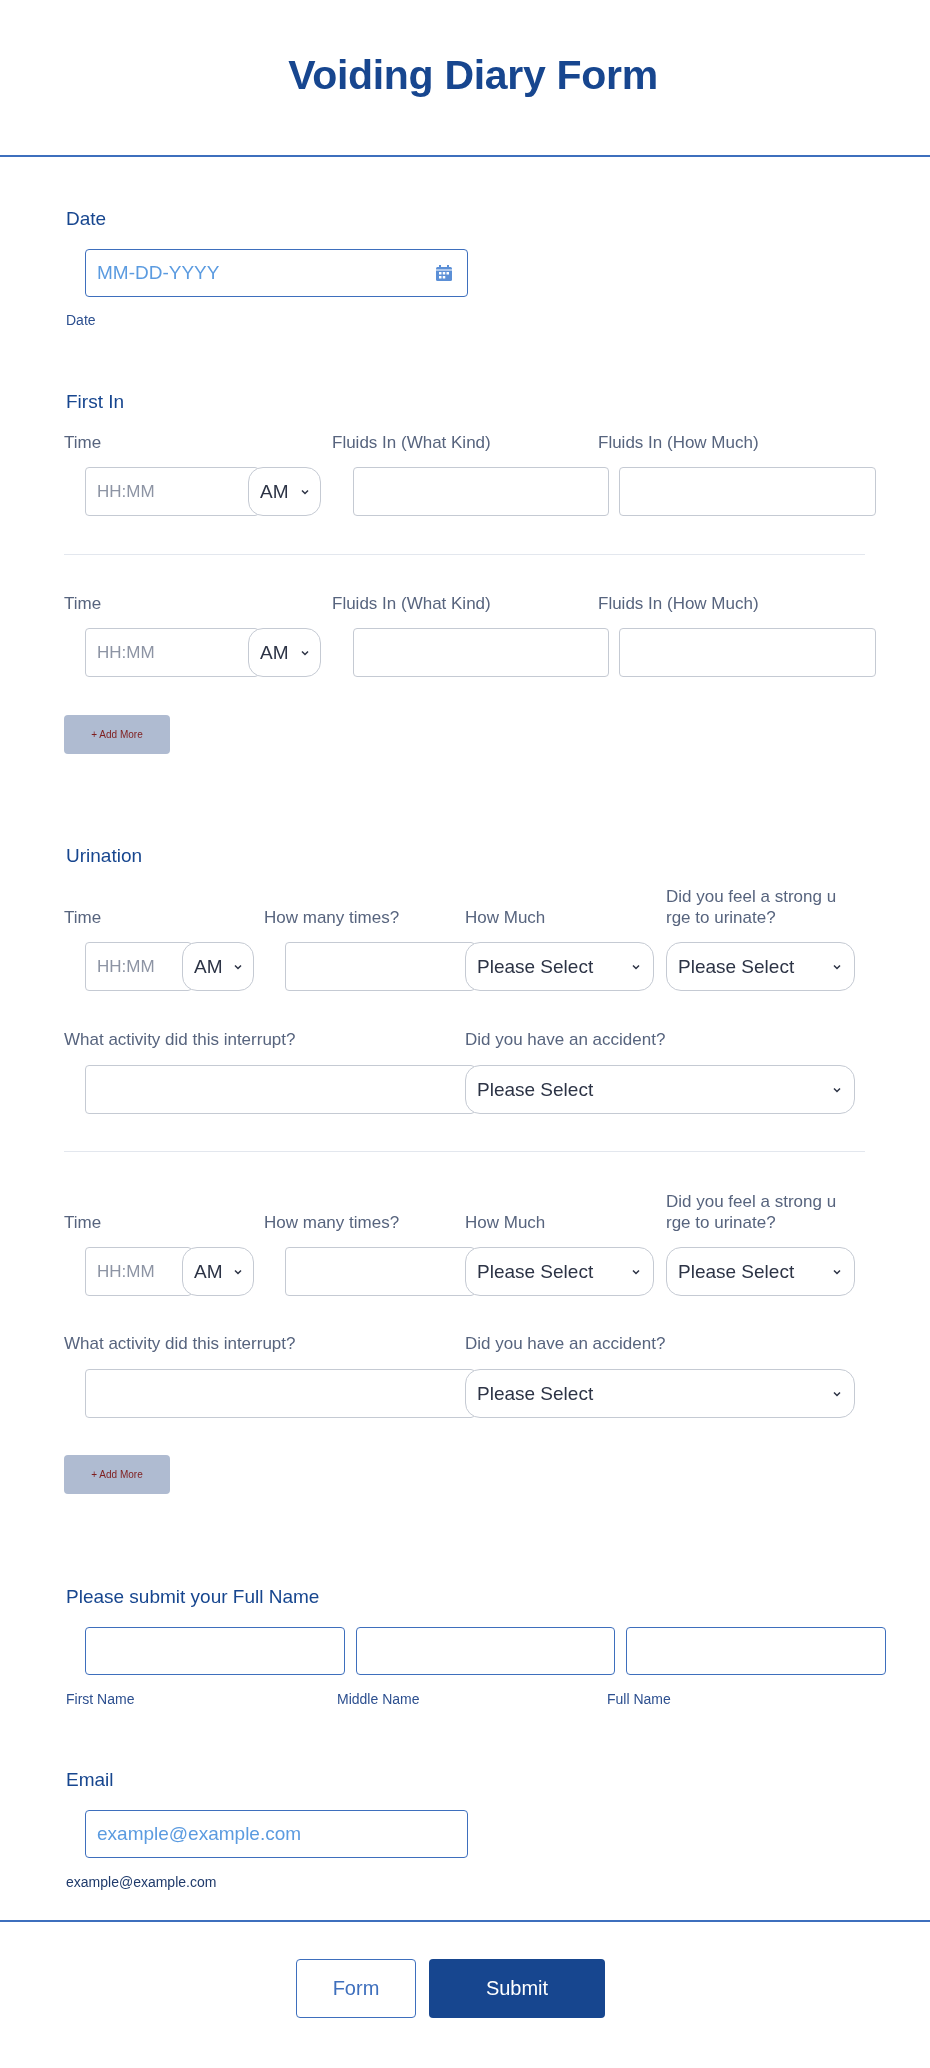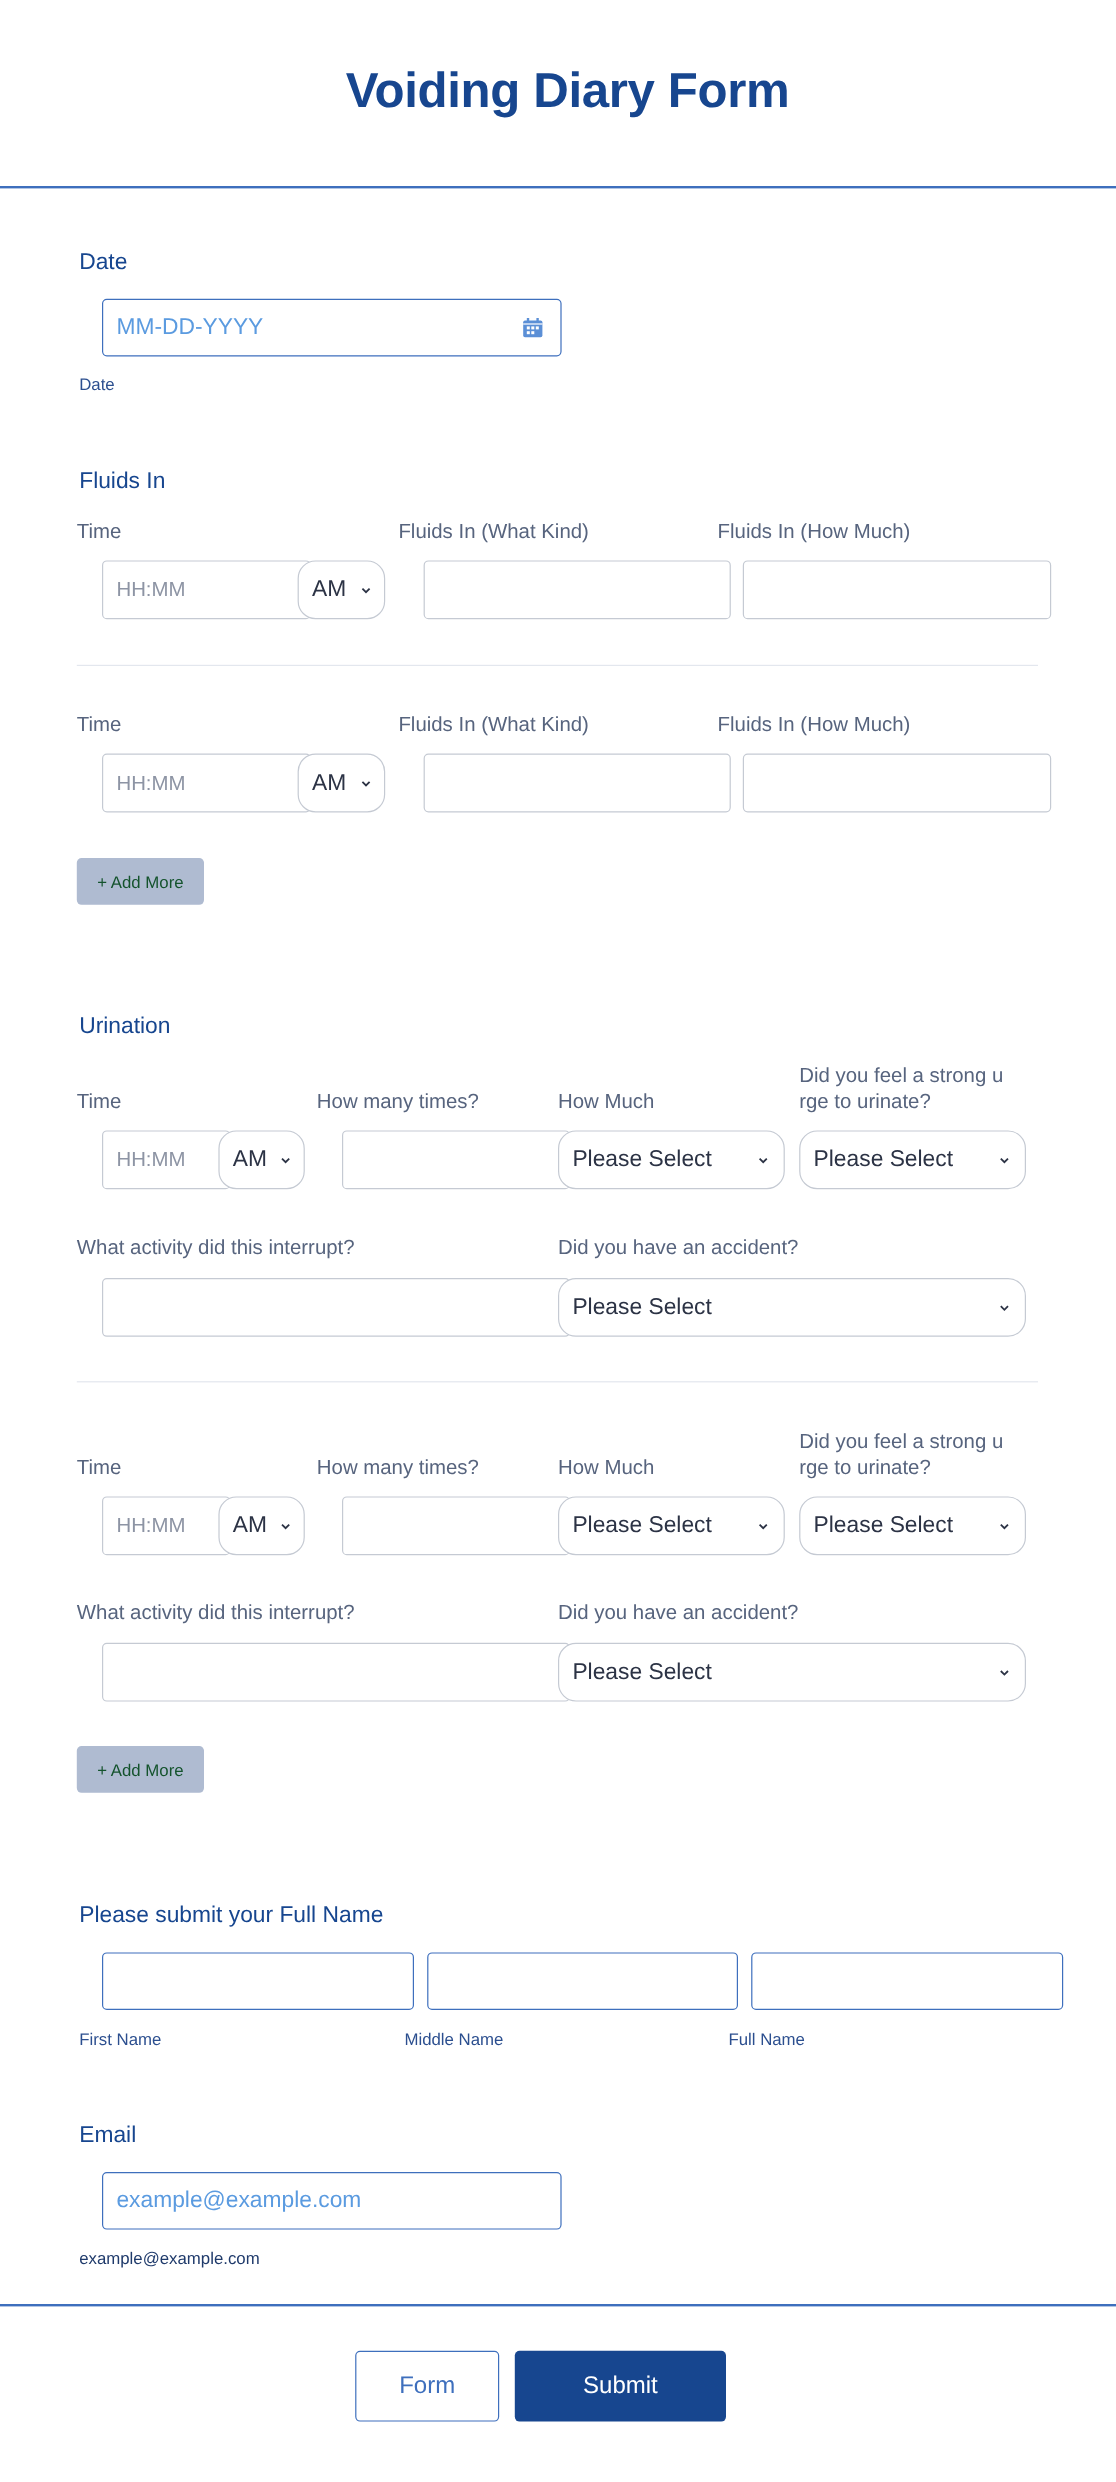--- a/index.html
+++ b/index.html
@@ -8,21 +8,21 @@
   .title { left: 12px; width: 922px; top: 52px; text-align: center; font-size: 41px; font-weight: bold; color: #17468f; letter-spacing: -0.3px; }
   .hr-main { left: 0; width: 930px; height: 2px; background: #3e6fbd; }
   .section-h { font-size: 19px; color: #17468f; }
   .lbl { font-size: 17px; color: #57647e; line-height: 21px; }
   .sublbl { font-size: 14px; color: #2c4f8f; }
   .input { box-sizing: border-box; border: 1px solid #c5cad3; border-radius: 4px; background: #fff; font-size: 17px; color: #8d94a4; padding-left: 11px; display: flex; align-items: center; margin-left: 21px; }
   .input.blue { border-color: #3e6fbd; }
   .select { box-sizing: border-box; border: 1px solid #c5cad3; border-radius: 15px; background: #fff; font-size: 19px; color: #2c3345; padding-left: 11px; display: flex; align-items: center; justify-content: space-between; padding-right: 12px; }
   .chev { width: 10px; height: 10px; }
   .divider { height: 1px; background: #e3e7ee; }
-  .addmore { box-sizing: border-box; background: #afbbd1; border-radius: 4px; color: #14532d; font-size: 14px; display: flex; align-items: center; justify-content: center; }
+  .addmore { box-sizing: border-box; background: #afbbd1; border-radius: 4px; color: #7f1d1d; font-size: 10px; display: flex; align-items: center; justify-content: center; }
   .btn-print { box-sizing: border-box; border: 1px solid #3e6fbd; border-radius: 4px; background: #fff; color: #3e6fbd; font-size: 20px; display: flex; align-items: center; justify-content: center; }
   .btn-submit { box-sizing: border-box; border-radius: 4px; background: #17468f; color: #fff; font-size: 20px; display: flex; align-items: center; justify-content: center; }
   .ph-blue { color: #5b9be0; font-size: 19px; }
 </style>
 </head>
 <body>
 
 <div class="abs title">Voiding Diary Form</div>
 <div class="abs hr-main" style="top:155px;"></div>
 
@@ -38,21 +38,21 @@
       <rect x="4" y="8" width="2.5" height="2.5" fill="#fff"></rect>
       <rect x="7.75" y="8" width="2.5" height="2.5" fill="#fff"></rect>
       <rect x="11.5" y="8" width="2.5" height="2.5" fill="#fff"></rect>
       <rect x="4" y="12" width="2.5" height="2.5" fill="#fff"></rect>
       <rect x="7.75" y="12" width="2.5" height="2.5" fill="#fff"></rect>
     </svg>
   </span>
 </div>
 <div class="abs sublbl" style="left:66px; top:312px;">Date</div>
 
-<div class="abs section-h" style="left:66px; top:391px;">Fluids In</div>
+<div class="abs section-h" style="left:66px; top:391px;">First In</div>
 
 <div class="abs lbl" style="left:64px; top:432px;">Time</div>
 <div class="abs lbl" style="left:332px; top:432px;">Fluids In (What Kind)</div>
 <div class="abs lbl" style="left:598px; top:432px;">Fluids In (How Much)</div>
 <div class="abs input" style="left:64px; top:467px; width:174px; height:49px;">
   <span>HH:MM</span>
 </div>
 <div class="abs select" style="left:248px; top:467px; width:73px; height:49px; padding-right:10px;">
   <span>AM</span>
   <svg class="chev" viewBox="0 0 10 10">

